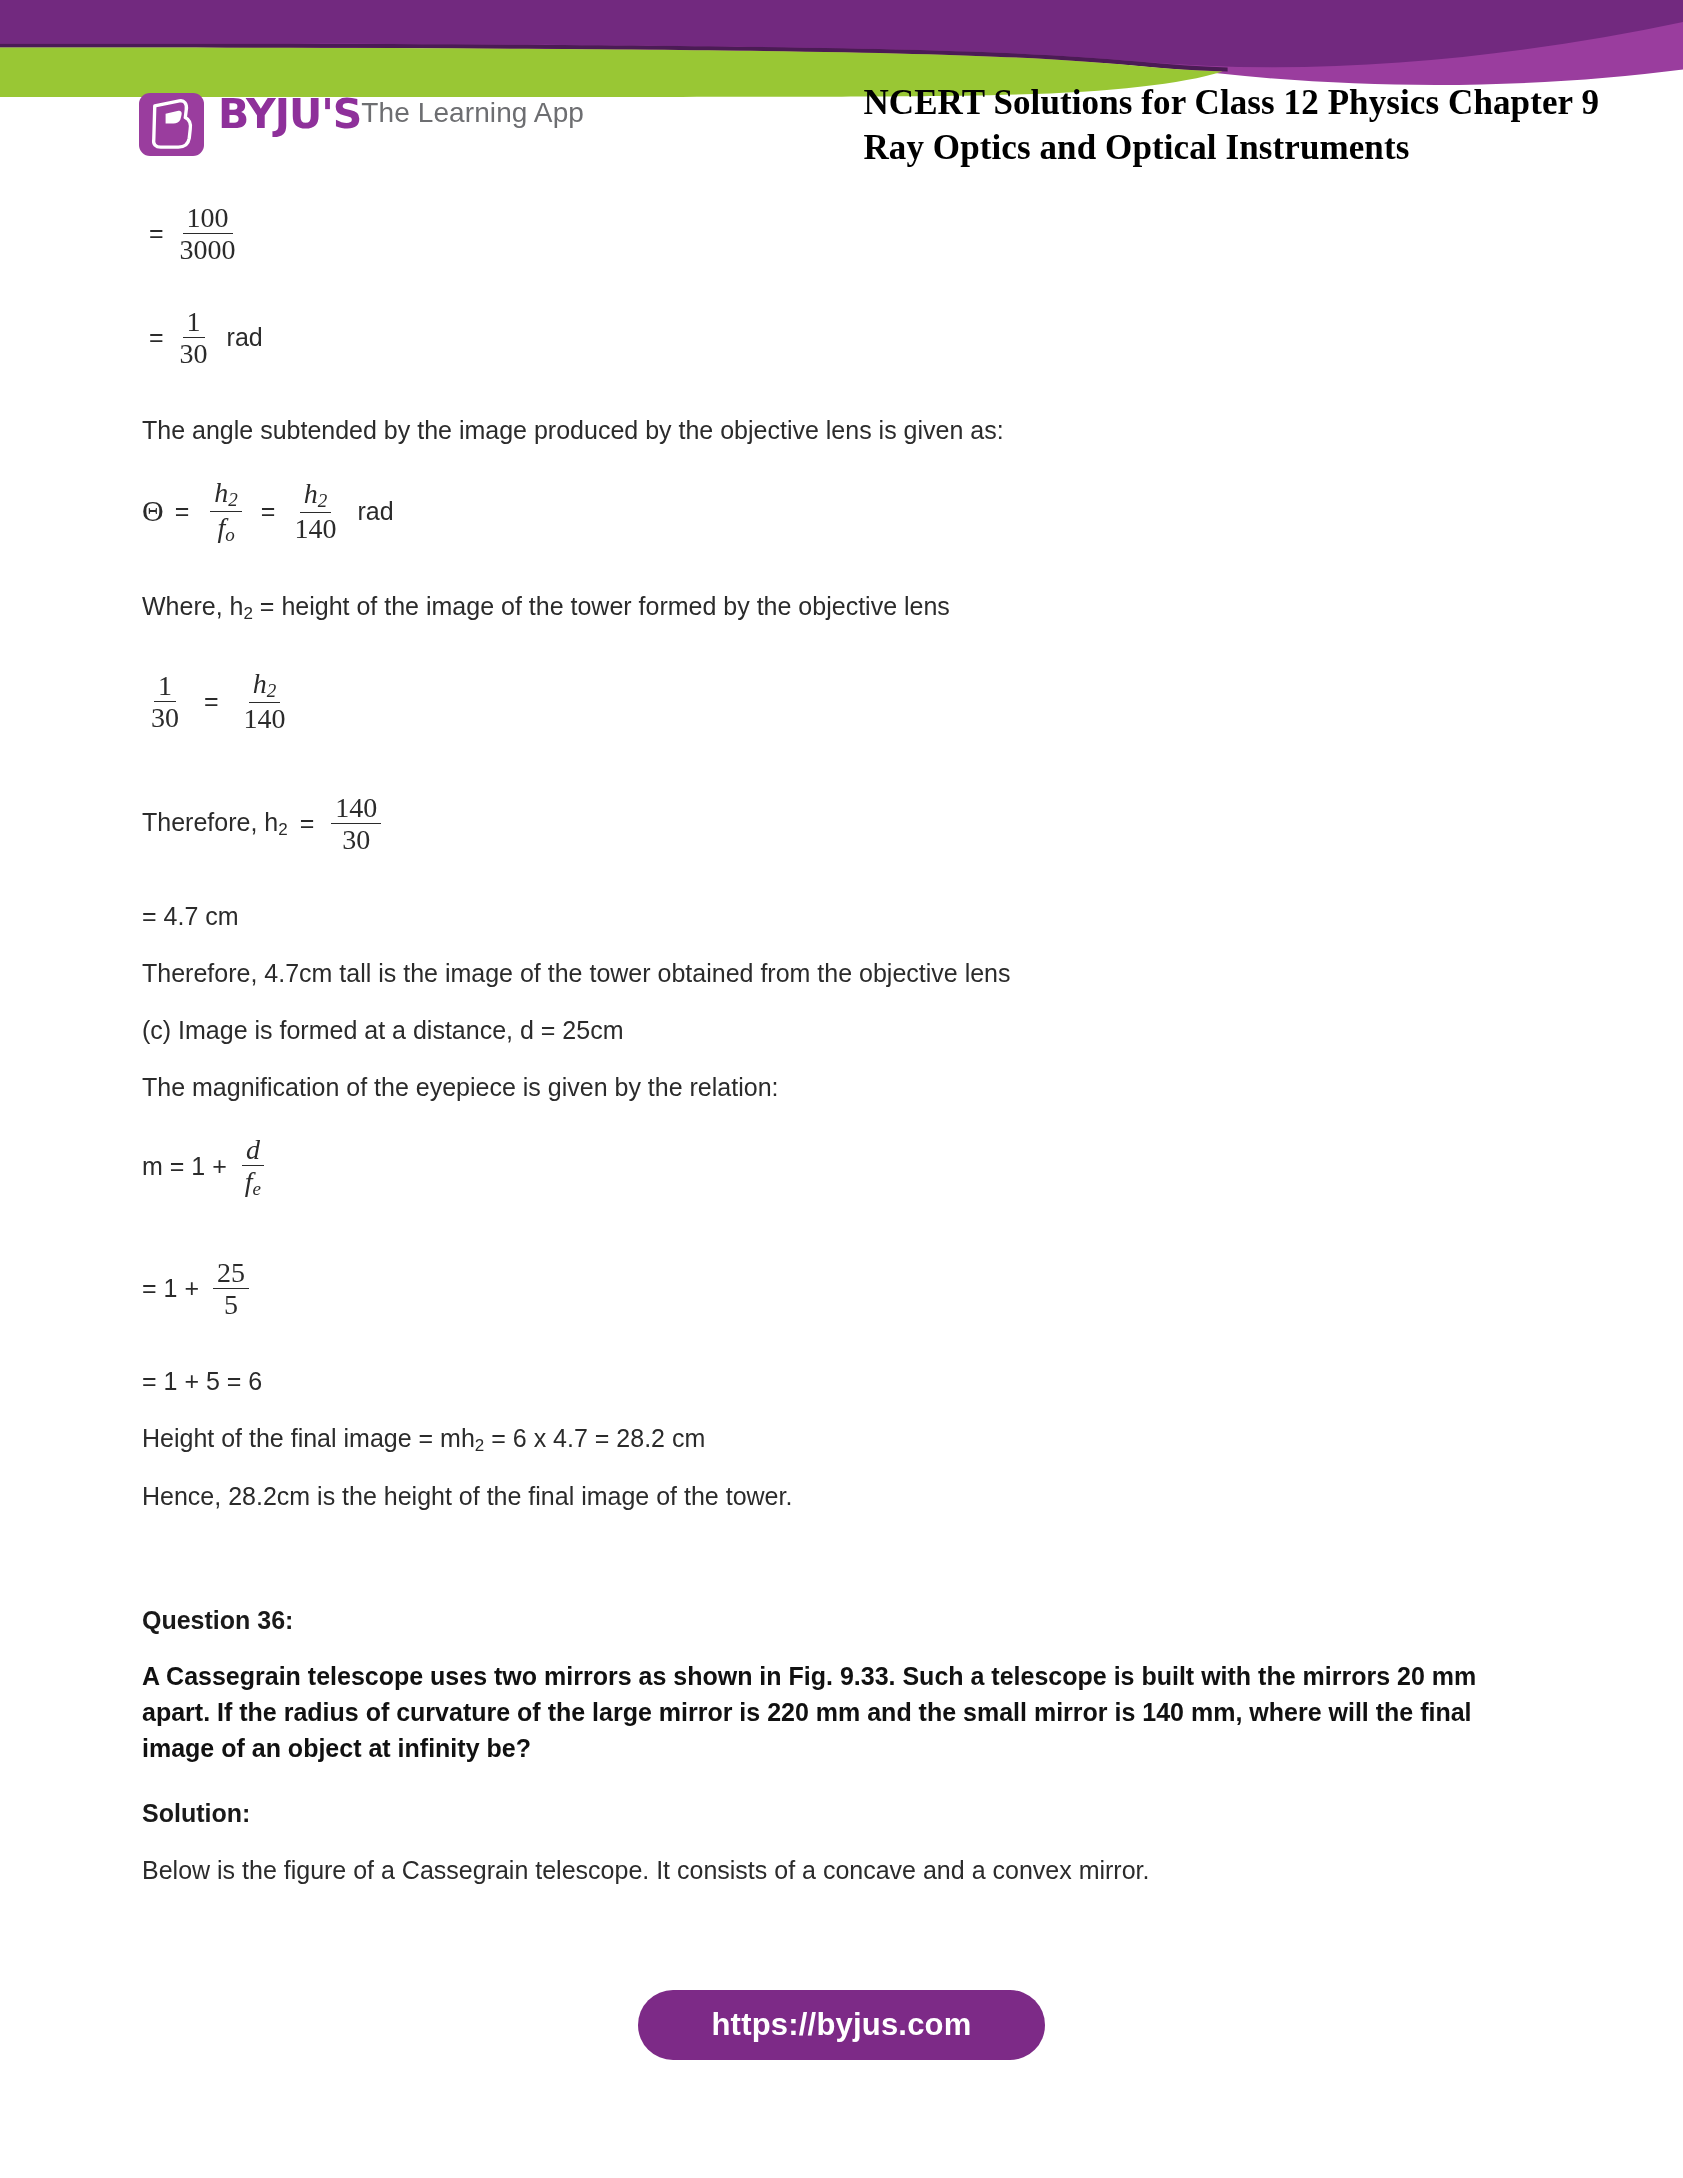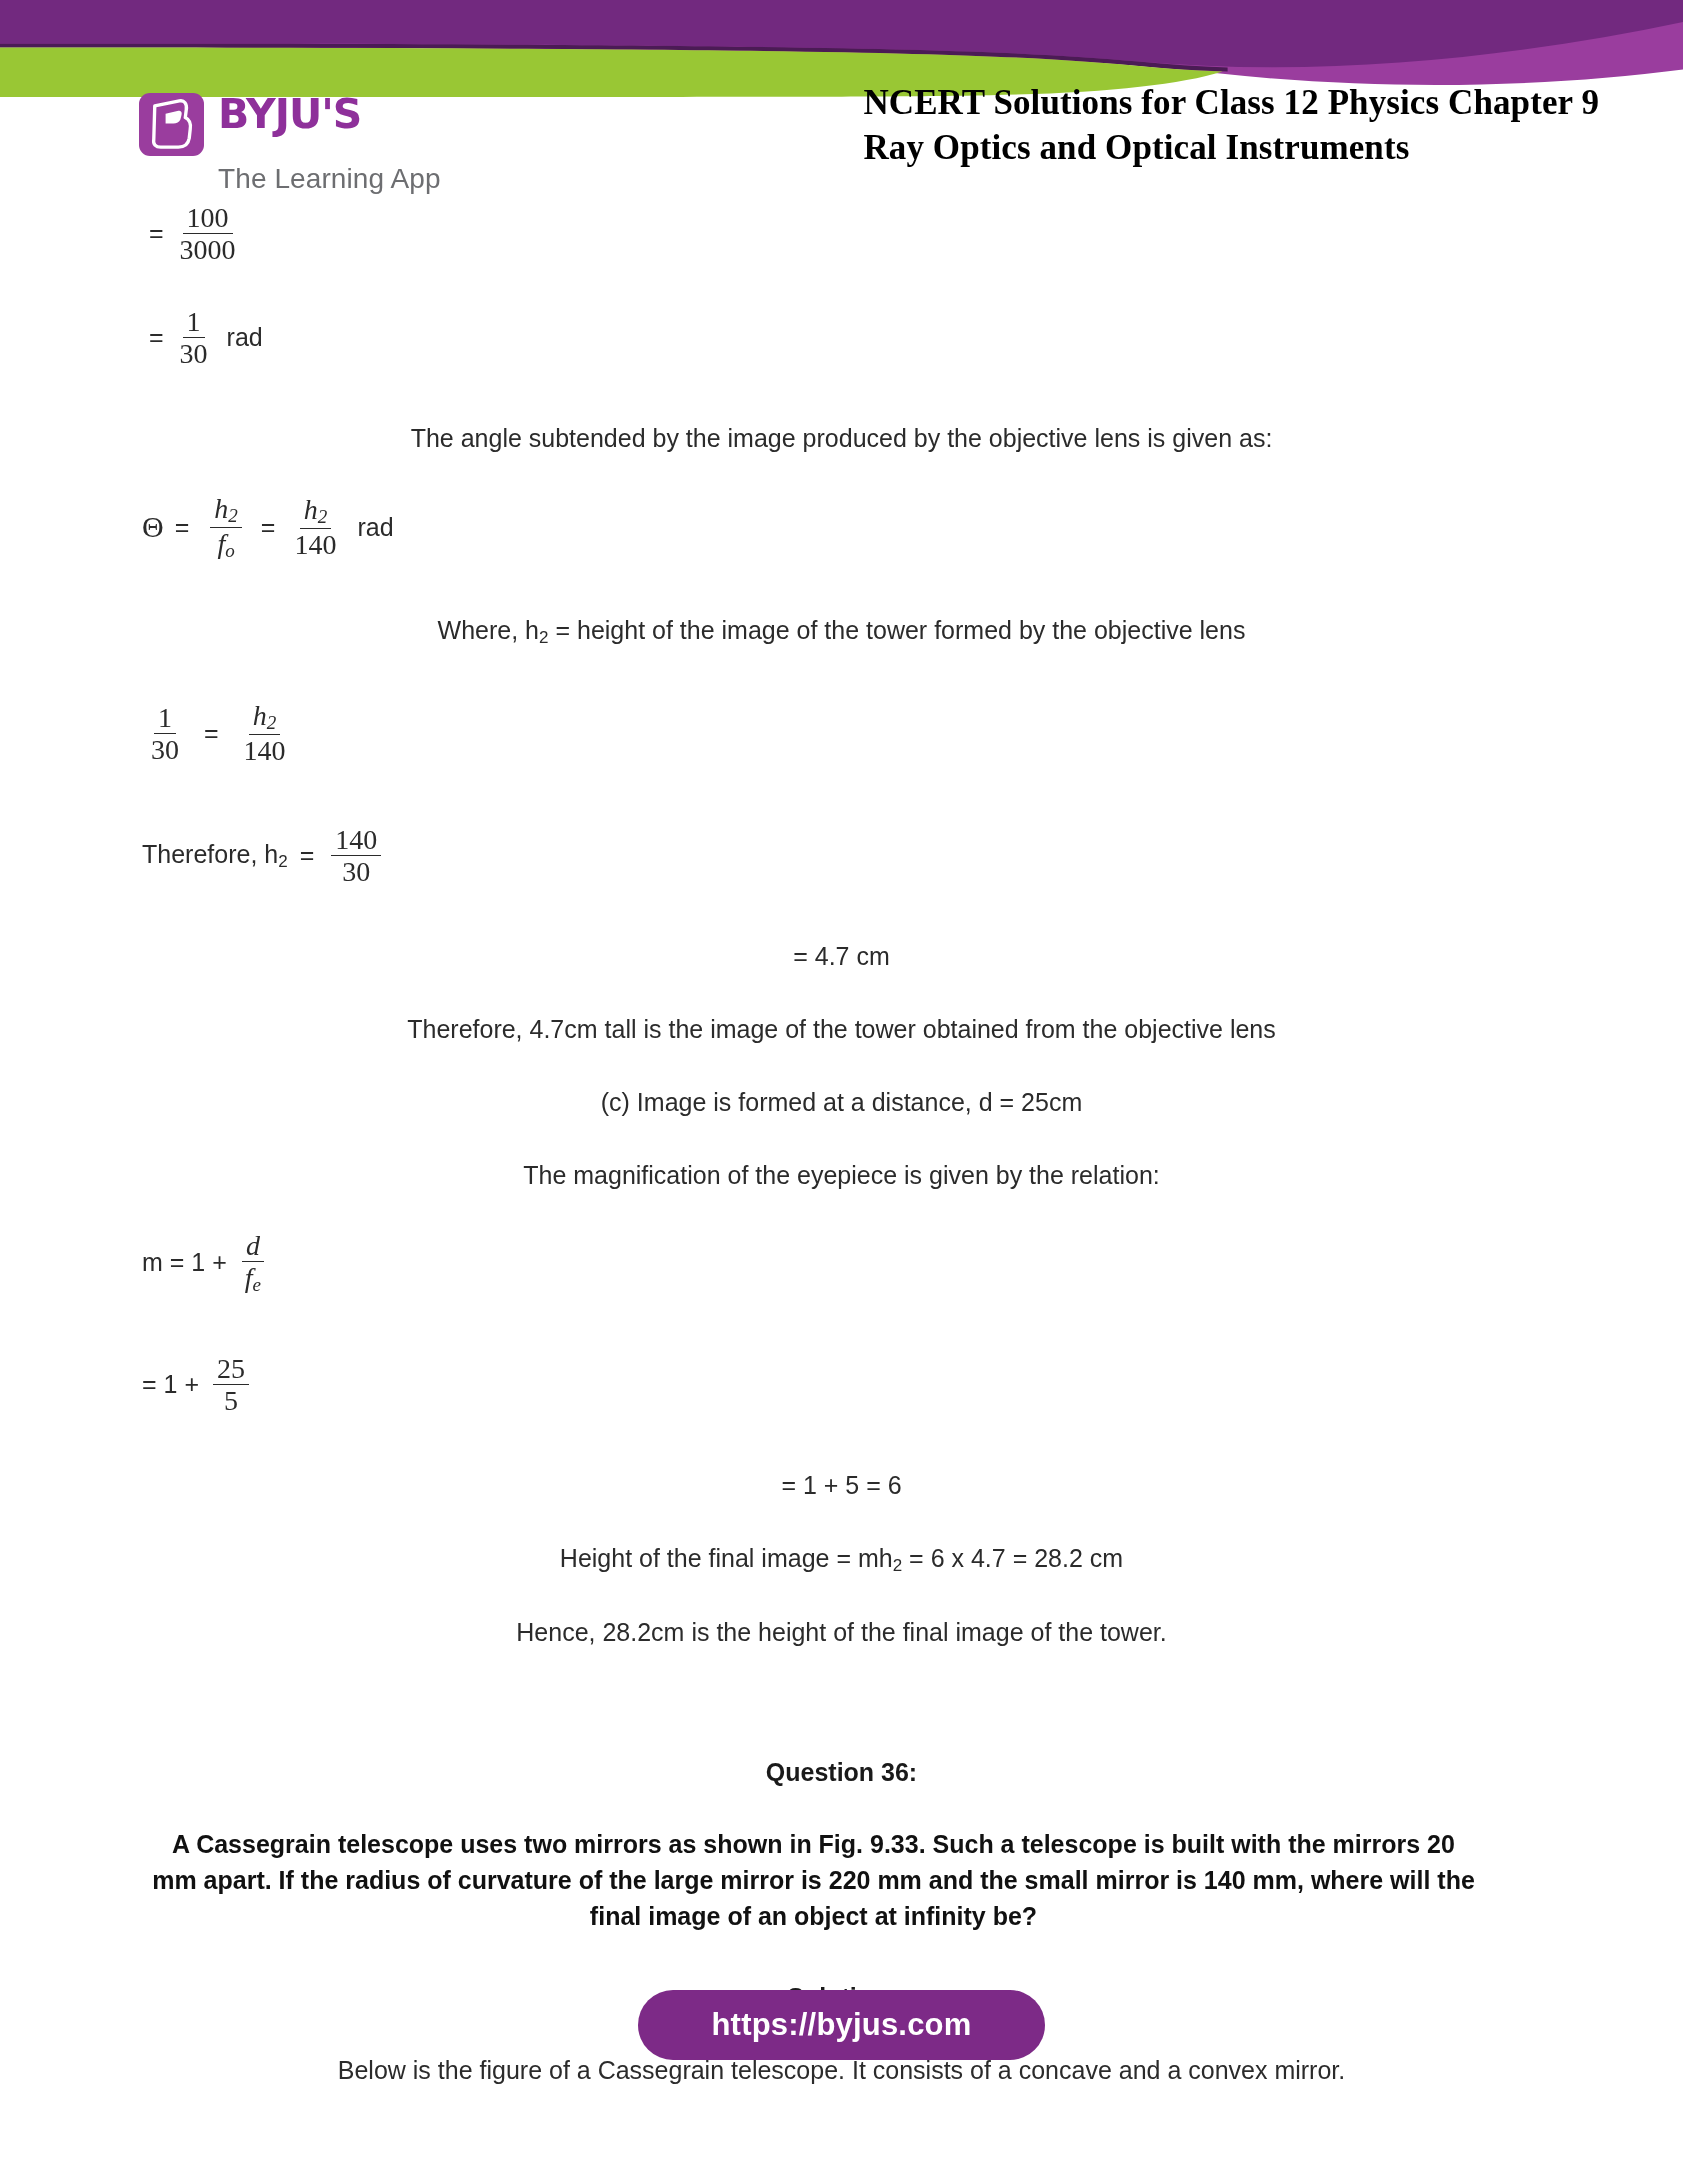--- a/index.html
+++ b/index.html
@@ -55,21 +55,21 @@
   }
   .logo-mark {
     width: 65px;
     height: 63px;
     background: #9a3d9e;
     border-radius: 11px;
     position: relative;
     flex: none;
   }
   .logo-mark svg { position: absolute; left: 0; top: 0; }
-  .logo-words { display: flex; flex-direction: column; line-height: 1; gap: 24px; }
+  .logo-words { display: flex; flex-direction: row; line-height: 1; }
   .logo-title {
     font-family: "DejaVu Sans", sans-serif;
     font-weight: bold;
     font-size: 41px;
     letter-spacing: -1px;
     color: #8e309a;
     margin-top: 1px;
   }
   .logo-sub {
     font-family: "Liberation Sans", sans-serif;
@@ -94,26 +94,25 @@
   .masthead-title .ln { display: block; white-space: nowrap; }
 
   
   .content {
     position: absolute;
     left: 0;
     top: 203px;
     width: 1683px;
   }
   .para {
-    margin: 8px;
+    margin: 0;
     padding: 0 142px 0 142px;
     font-size: 25px;
     line-height: 1.56;
     color: #2b2b2b;
-    text-align: center;
   }
   .para.bold, .line.bold { font-weight: bold; color: #1a1a1a; }
   .para.qblock {
     font-weight: bold;
     line-height: 1.44;
     padding-right: 198px;
     color: #111111;
   }
 
   .gap-s  { height: 18px; }

